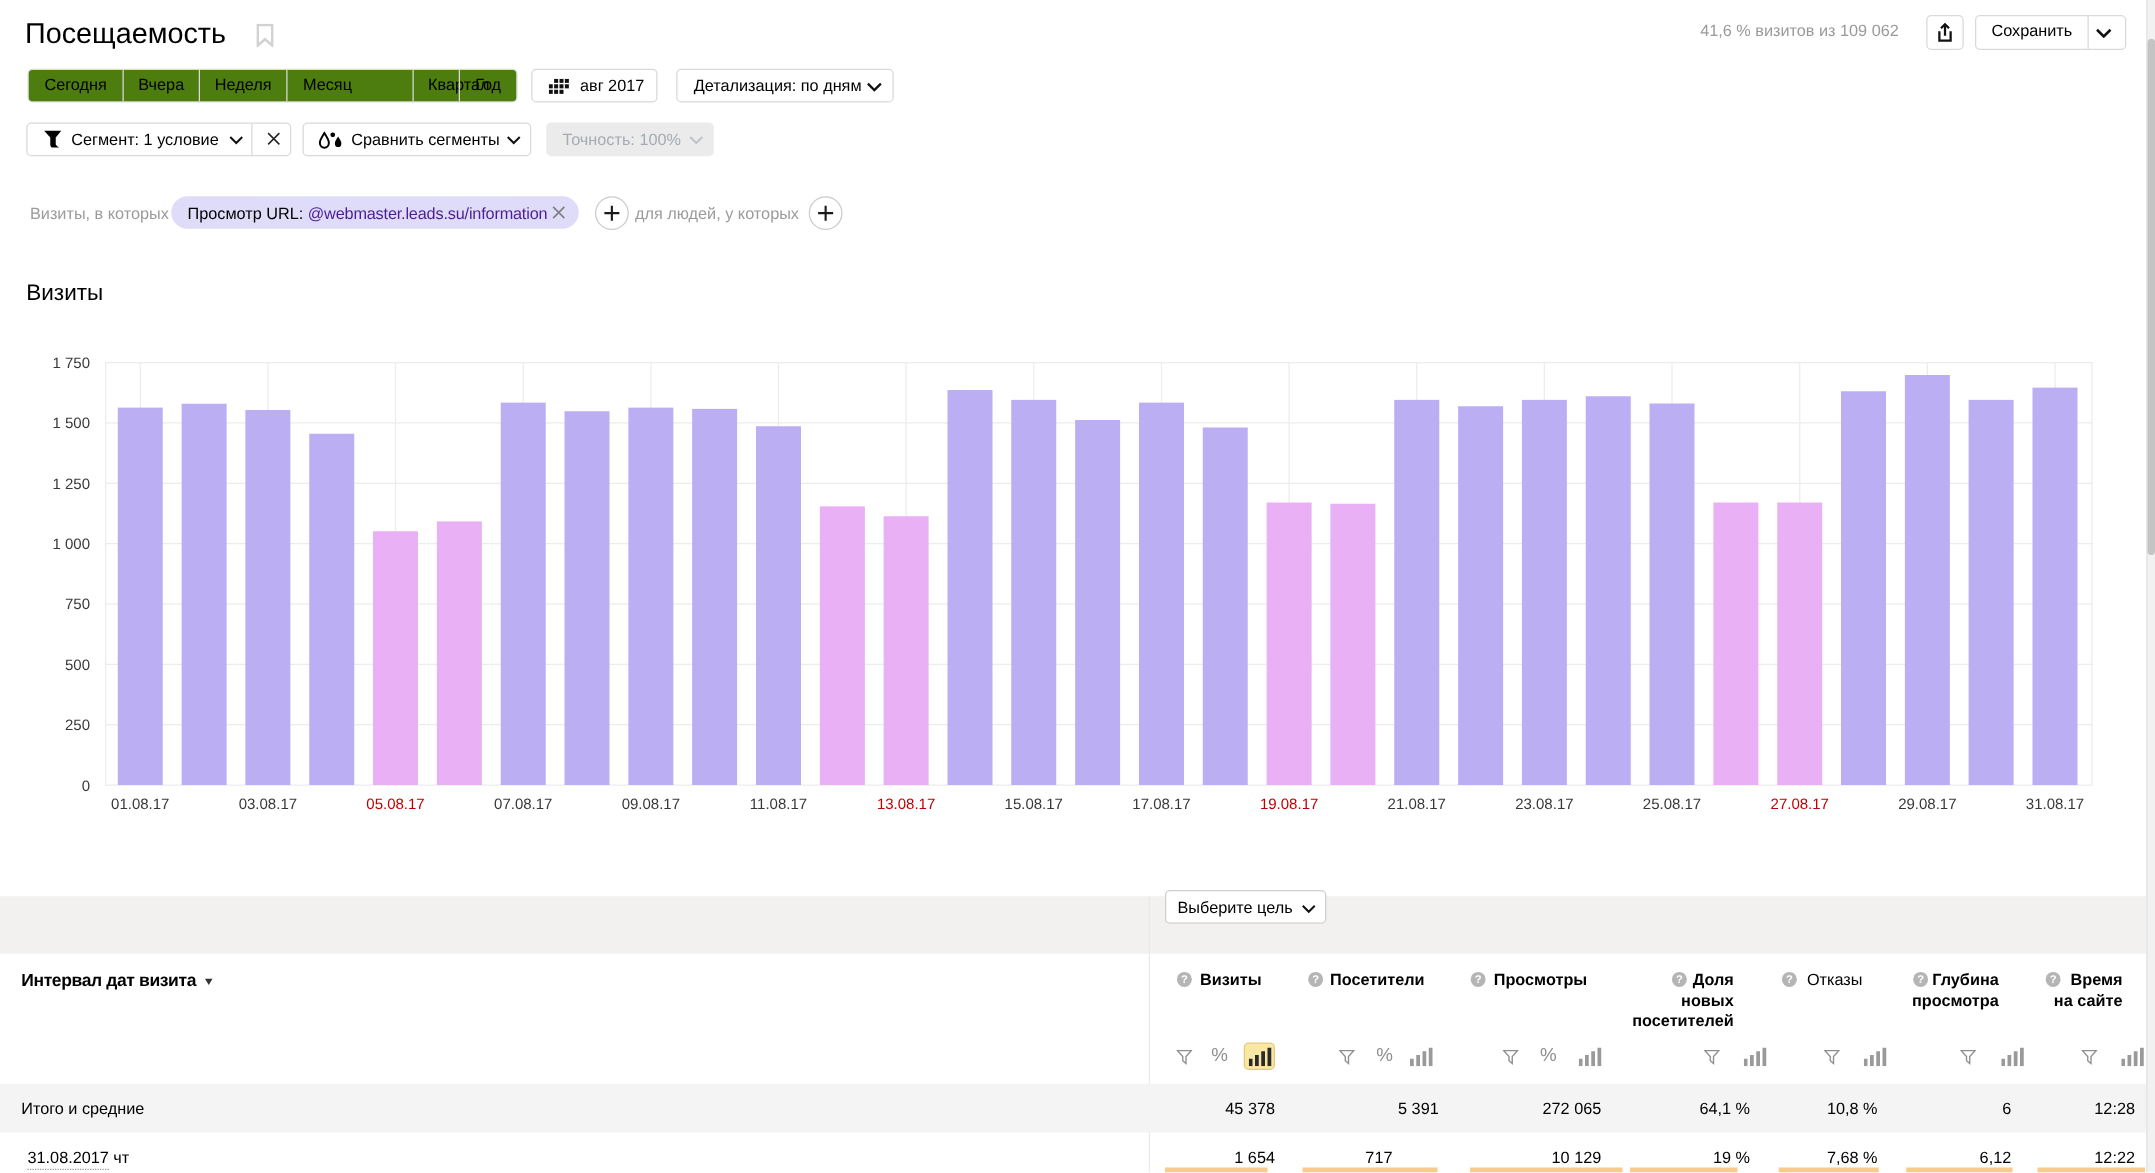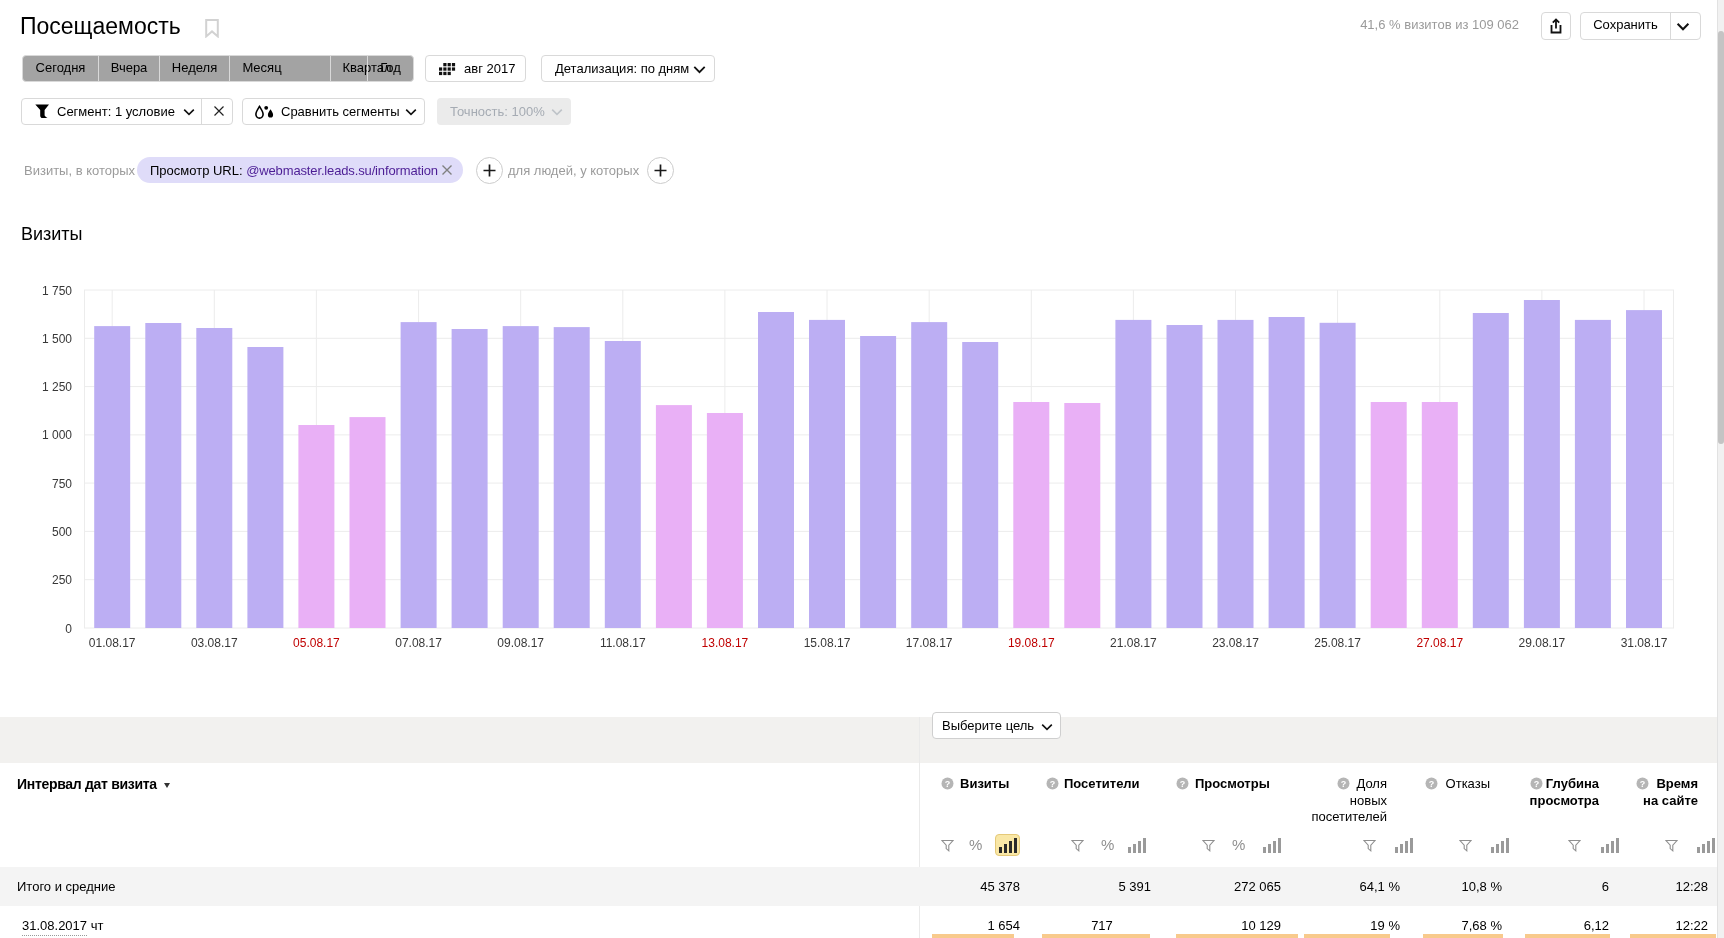--- a/index.html
+++ b/index.html
@@ -27,21 +27,21 @@
     </div>
   </div>
 <div class="btn" style="left:1580px;top:12px;width:121px;height:28px"></div>
 <div class="abs" style="left:1580px;top:17px;width:91px;text-align:center">Сохранить</div>
 <div class="abs" style="left:1670px;top:13px;width:1px;height:26px;background:#d9d9d9"></div>
 <div class="abs" style="left:1676px;top:22px">
     <svg width="14" height="9" viewBox="0 0 12 8">
       <polyline points="1.2,1.6 6,6.4 10.8,1.6" fill="none" stroke="#111" stroke-width="1.8"></polyline>
     </svg>
   </div>
-<div class="abs" style="left:22px;top:55px;width:392px;height:27px;border:1px solid #d9d9d9;border-radius:4px;background:#a3a3a3">
+<div class="abs" style="left:22px;top:55px;width:392px;height:27px;border:1px solid #d9d9d9;border-radius:4px;background:#4d7c0f">
 <div class="tabbtn" style="left:0px;width:75px;">Сегодня</div>
 <div class="tabbtn" style="left:75px;width:61px;border-left:1px solid #d9d9d9;">Вчера</div>
 <div class="tabbtn" style="left:136px;width:70px;border-left:1px solid #d9d9d9;">Неделя</div>
 <div class="tabbtn" style="left:206px;width:65px;border-left:1px solid #d9d9d9;">Месяц</div>
 <div class="tabbtn" style="left:271px;width:73px;border-left:1px solid #d9d9d9;margin-left:36px;">Квартал</div>
 <div class="tabbtn" style="left:344px;width:46px;border-left:1px solid #d9d9d9;">Год</div>
 </div>
 <div class="btn" style="left:425px;top:55px;width:101px">
     <div class="abs" style="left:13px;top:7px">
       <svg width="17" height="13" viewBox="0 0 17 13">
@@ -242,21 +242,21 @@
 <div class="abs" style="left:1064px;top:776px;font-weight:bold;line-height:16.5px">Посетители</div>
 <svg class="abs" style="left:1176px;top:777px" width="13" height="13" viewBox="0 0 13 13">
     <circle cx="6.5" cy="6.5" r="6" fill="#b5b5b5"></circle>
     <text x="6.5" y="9.6" text-anchor="middle" font-size="9" font-weight="bold" fill="#fff" font-family="Liberation Sans">?</text>
   </svg>
 <div class="abs" style="left:1195px;top:776px;font-weight:bold;line-height:16.5px">Просмотры</div>
 <svg class="abs" style="left:1337px;top:777px" width="13" height="13" viewBox="0 0 13 13">
     <circle cx="6.5" cy="6.5" r="6" fill="#b5b5b5"></circle>
     <text x="6.5" y="9.6" text-anchor="middle" font-size="9" font-weight="bold" fill="#fff" font-family="Liberation Sans">?</text>
   </svg>
-<div class="abs" style="left:1300px;top:776px;width:87px;font-weight:normal;line-height:16.5px;text-align:right">Доля<br>новых<br>посетителей</div>
+<div class="abs" style="left:1300px;top:776px;width:87px;font-weight:bold;line-height:16.5px;text-align:right">Доля<br>новых<br>посетителей</div>
 <svg class="abs" style="left:1425px;top:777px" width="13" height="13" viewBox="0 0 13 13">
     <circle cx="6.5" cy="6.5" r="6" fill="#b5b5b5"></circle>
     <text x="6.5" y="9.6" text-anchor="middle" font-size="9" font-weight="bold" fill="#fff" font-family="Liberation Sans">?</text>
   </svg>
 <div class="abs" style="left:1420px;top:776px;width:70px;font-weight:normal;line-height:16.5px;text-align:right">Отказы</div>
 <svg class="abs" style="left:1530px;top:777px" width="13" height="13" viewBox="0 0 13 13">
     <circle cx="6.5" cy="6.5" r="6" fill="#b5b5b5"></circle>
     <text x="6.5" y="9.6" text-anchor="middle" font-size="9" font-weight="bold" fill="#fff" font-family="Liberation Sans">?</text>
   </svg>
 <div class="abs" style="left:1510px;top:776px;width:89px;font-weight:bold;line-height:16.5px;text-align:right">Глубина<br>просмотра</div>
@@ -336,21 +336,21 @@
 <div class="abs" style="left:17px;top:879px">Итого и средние</div>
 <div class="abs" style="left:820px;top:879px;width:200px;text-align:right">45&nbsp;378</div>
 <div class="abs" style="left:951px;top:879px;width:200px;text-align:right">5&nbsp;391</div>
 <div class="abs" style="left:1081px;top:879px;width:200px;text-align:right">272&nbsp;065</div>
 <div class="abs" style="left:1200px;top:879px;width:200px;text-align:right">64,1&nbsp;%</div>
 <div class="abs" style="left:1302px;top:879px;width:200px;text-align:right">10,8&nbsp;%</div>
 <div class="abs" style="left:1409px;top:879px;width:200px;text-align:right">6</div>
 <div class="abs" style="left:1508px;top:879px;width:200px;text-align:right">12:28</div>
 <div class="abs" style="left:22px;top:918px"><span style="border-bottom:1px dotted #999;padding-bottom:2px">31.08.2017</span> чт</div>
 <div class="abs" style="left:820px;top:918px;width:200px;text-align:right">1&nbsp;654</div>
-<div class="abs" style="left:1002px;top:918px;width:200px;text-align:center">717</div>
+<div class="abs" style="left:914px;top:918px;width:200px;text-align:right">717</div>
 <div class="abs" style="left:1081px;top:918px;width:200px;text-align:right">10&nbsp;129</div>
 <div class="abs" style="left:1200px;top:918px;width:200px;text-align:right">19&nbsp;%</div>
 <div class="abs" style="left:1302px;top:918px;width:200px;text-align:right">7,68&nbsp;%</div>
 <div class="abs" style="left:1409px;top:918px;width:200px;text-align:right">6,12</div>
 <div class="abs" style="left:1508px;top:918px;width:200px;text-align:right">12:22</div>
 <div class="abs" style="left:932px;top:934px;width:82px;height:4px;background:#f8ca8c"></div>
 <div class="abs" style="left:1042px;top:934px;width:108px;height:4px;background:#f8ca8c"></div>
 <div class="abs" style="left:1176px;top:934px;width:122px;height:4px;background:#f8ca8c"></div>
 <div class="abs" style="left:1304px;top:934px;width:86px;height:4px;background:#f8ca8c"></div>
 <div class="abs" style="left:1423px;top:934px;width:80px;height:4px;background:#f8ca8c"></div>

